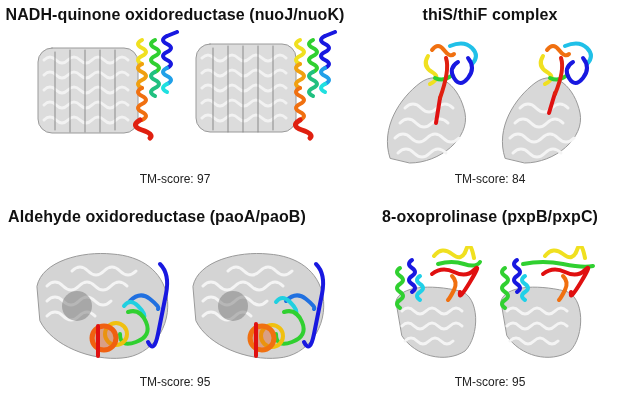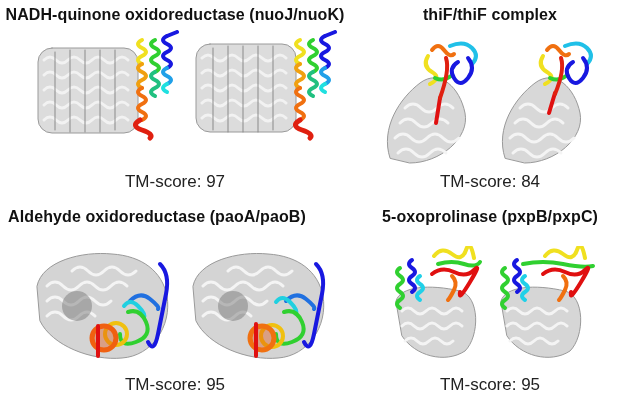--- a/index.html
+++ b/index.html
@@ -1,19 +1,19 @@
 <!DOCTYPE html>
 <html><head>
 <meta charset="utf-8">
 <style>
   html, body { margin:0; padding:0; background:#ffffff; }
   body { width:625px; height:404px; position:relative; overflow:hidden; font-family:"Liberation Sans", "DejaVu Sans", sans-serif; color:#111; }
   .panel { position:absolute; }
   .title { position:absolute; font-weight:bold; font-size:16px; white-space:nowrap; text-align:center; transform:translateX(-50%); letter-spacing:0.1px; }
-  .score { position:absolute; font-size:17px; white-space:nowrap; text-align:center; transform:translateX(-50%); color:#222; }
+  .score { position:absolute; font-size:12px; white-space:nowrap; text-align:center; transform:translateX(-50%); color:#222; }
   .struct { position:absolute; }
   svg { display:block; }
 </style>
 </head>
 <body>
 
 <div class="panel">
   <div class="title" style="left:175px; top:6px;">NADH-quinone oxidoreductase (nuoJ/nuoK)</div>
   <div class="struct" style="left:30px; top:30px;">
     <svg width="150" height="115" viewBox="0 0 150 115">
@@ -68,21 +68,21 @@
         <path d="M137 38 q-8 4 0 8 t0 8" stroke="#20a0e8" stroke-width="4"></path>
         <path d="M137 54 q-8 4 0 8" stroke="#20e0e0" stroke-width="4"></path>
         <path d="M137 6 l10 -4" stroke="#1818e0" stroke-width="4"></path>
       </g>
     </svg>
   </div>
   <div class="score" style="left:175px; top:172px;">TM-score: 97</div>
 </div>
 
 <div class="panel">
-  <div class="title" style="left:490px; top:6px;">thiF/thiF complex</div>
+  <div class="title" style="left:490px; top:6px;">thiS/thiF complex</div>
   <div class="struct" style="left:380px; top:38px;">
     <svg width="105" height="130" viewBox="0 0 105 130">
       <g fill="none" stroke-linecap="round">
         <path d="M10 120 C0 90 20 60 40 45 C60 30 80 50 85 75 C90 100 60 125 30 125 Z" fill="#d8d8d8" stroke="#9a9a9a" stroke-width="1"></path>
         <g stroke="#f4f4f4" stroke-width="3">
           <path d="M15 100 q8 -8 16 0 t16 0 t16 0 t16 0"></path>
           <path d="M20 85 q8 -8 16 0 t16 0 t16 0"></path>
           <path d="M25 70 q8 -8 16 0 t16 0 t16 0"></path>
           <path d="M18 115 q8 -8 16 0 t16 0 t16 0"></path>
         </g>
@@ -160,21 +160,21 @@
         <circle cx="84" cy="90" r="11" stroke="#f0c010" stroke-width="4"></circle>
         <circle cx="74" cy="92" r="12" stroke="#f07010" stroke-width="5" fill="#e05010" fill-opacity="0.4"></circle>
         <path d="M68 78 v32" stroke="#e01010" stroke-width="4"></path>
       </g>
     </svg>
   </div>
   <div class="score" style="left:175px; top:375px;">TM-score: 95</div>
 </div>
 
 <div class="panel">
-  <div class="title" style="left:490px; top:208px;">5-oxoprolinase (pxpB/pxpC)</div>
+  <div class="title" style="left:490px; top:208px;">8-oxoprolinase (pxpB/pxpC)</div>
   <div class="struct" style="left:390px; top:246px;">
     <svg width="100" height="120" viewBox="0 0 100 120">
       <g fill="none" stroke-linecap="round">
         <path d="M6 55 C10 40 40 38 70 45 C90 50 90 90 75 105 C55 118 25 110 12 90 Z" fill="#d6d6d6" stroke="#9a9a9a" stroke-width="1"></path>
         <g stroke="#f4f4f4" stroke-width="3">
           <path d="M12 65 q6 -6 12 0 t12 0 t12 0 t12 0 t12 0"></path>
           <path d="M12 80 q6 -6 12 0 t12 0 t12 0 t12 0 t12 0"></path>
           <path d="M15 95 q6 -6 12 0 t12 0 t12 0 t12 0"></path>
         </g>
         <path d="M10 22 q-6 4 0 8 t0 8 t0 8 t0 8 t0 8" stroke="#30d030" stroke-width="4"></path>

